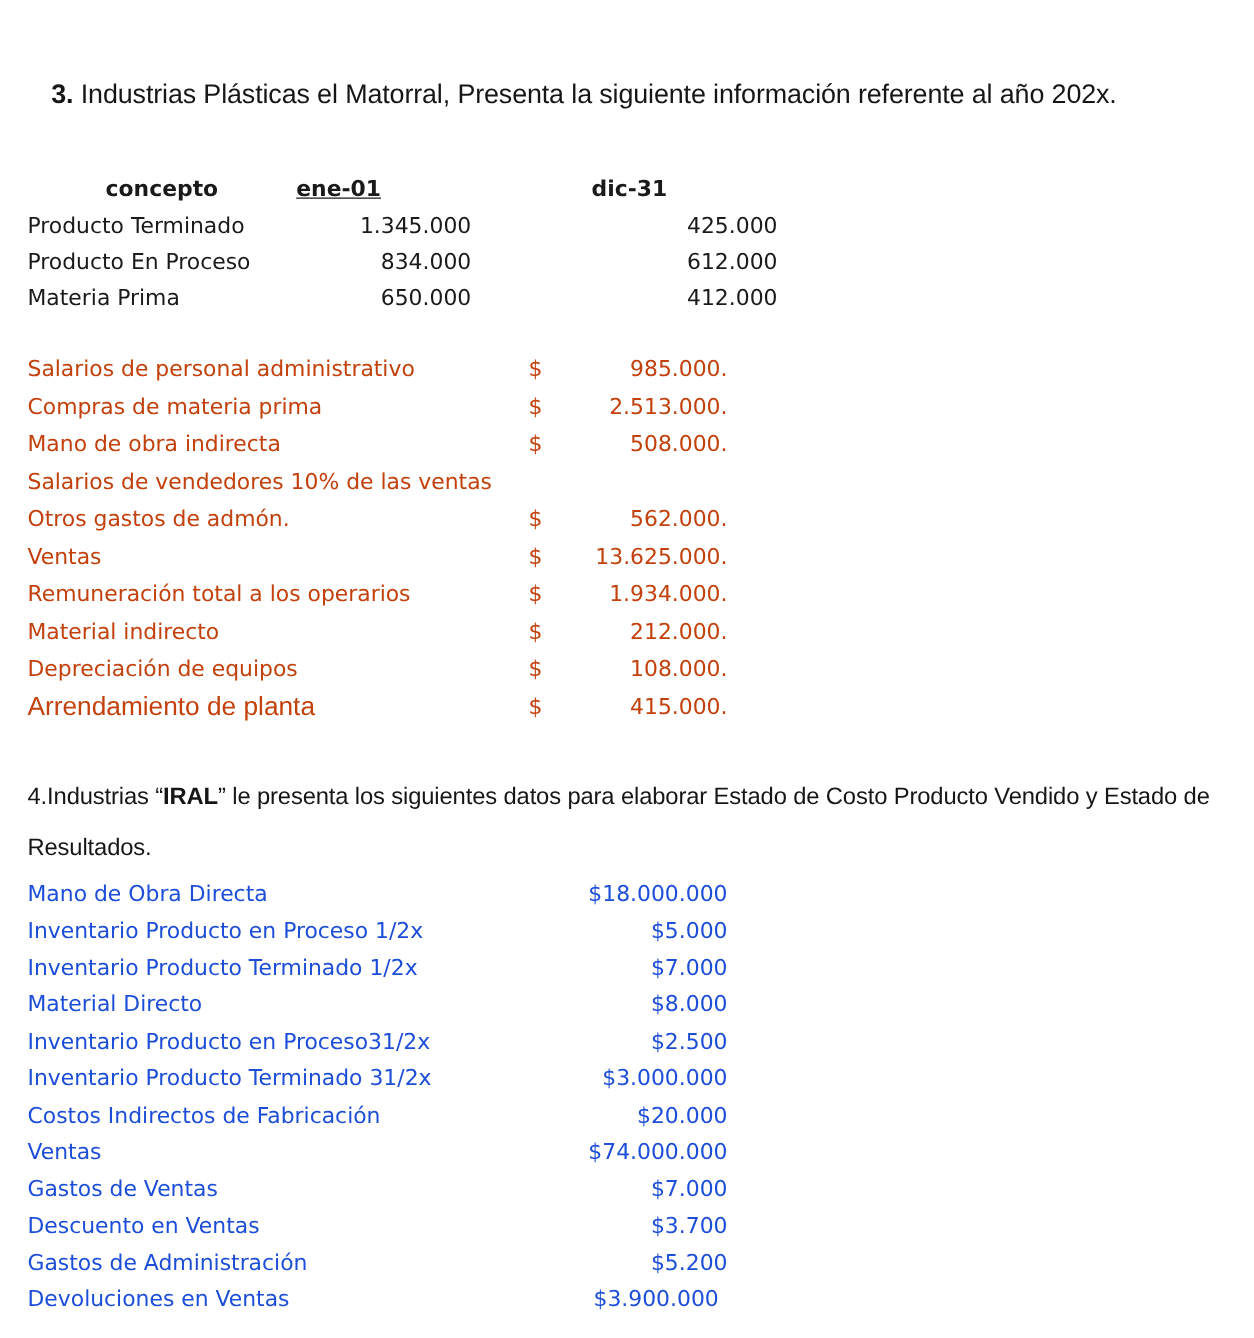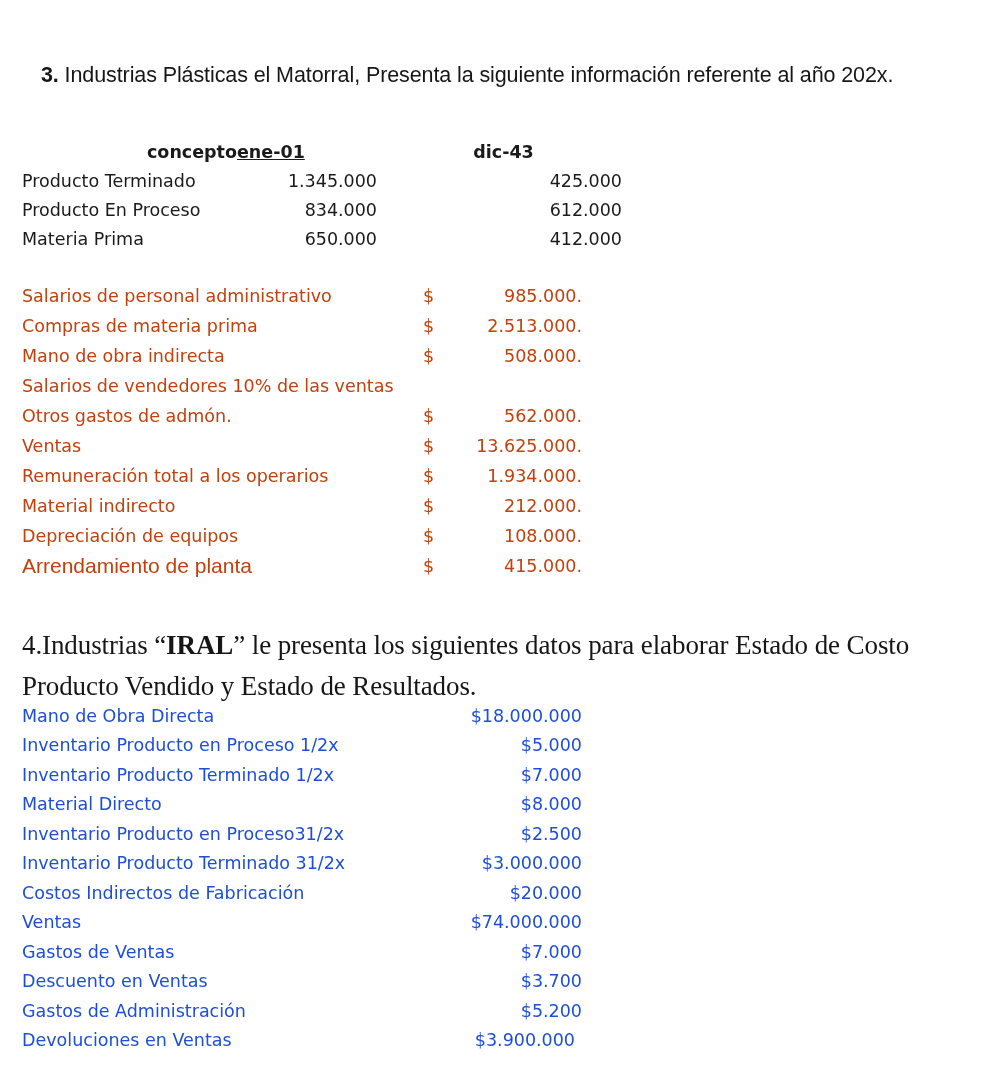--- a/index.html
+++ b/index.html
@@ -76,21 +76,21 @@
     text-align: right;
     width: 140px;
     padding-right: 8px;
     white-space: nowrap;
   }
   .inv-table .c-dic {
     text-align: right;
     width: 237px;
     white-space: nowrap;
   }
-  .inv-table thead th.c-concept { text-align: right; }
+  .inv-table thead th.c-concept { text-align: center; }
   .inv-table thead th.c-ene { text-align: left; padding-right: 8px; text-decoration: underline; }
   .inv-table thead th.c-dic { text-align: center; }
 
   
   .cost-list {
     position: absolute;
     left: 22px;
     top: 281px;
     width: 560px;
     border-collapse: collapse;
@@ -124,22 +124,22 @@
   .cost-list tr.spanlabel .c-label {
     white-space: nowrap;
   }
 
   
   .q4-heading {
     position: absolute;
     left: 22px;
     top: 598px;
     width: 960px;
-    font-family: Liberation Serif, serif;
-    font-size: 27px;
+    font-family: Liberation Sans, sans-serif;
+    font-size: 19px;
     line-height: 41px;
     letter-spacing: -0.1px;
     color: #161616;
   }
   .q4-heading .brand {
     font-weight: bold;
   }
 
   
   .iral-table {
@@ -181,21 +181,21 @@
 
 <div class="page">
 
   <p class="q3-heading"><span class="num">3.</span><span> Industrias Plásticas el Matorral, Presenta la siguiente información referente al año 202x.</span></p>
 
   <table class="inv-table">
     <thead>
       <tr>
         <th class="c-concept">concepto</th>
         <th class="c-ene">ene-01</th>
-        <th class="c-dic">dic-43</th>
+        <th class="c-dic">dic-31</th>
       </tr>
     </thead>
     <tbody>
       <tr>
         <td class="c-concept">Producto Terminado</td>
         <td class="c-ene">1.345.000</td>
         <td class="c-dic">425.000</td>
       </tr>
       <tr>
         <td class="c-concept">Producto En Proceso</td>

